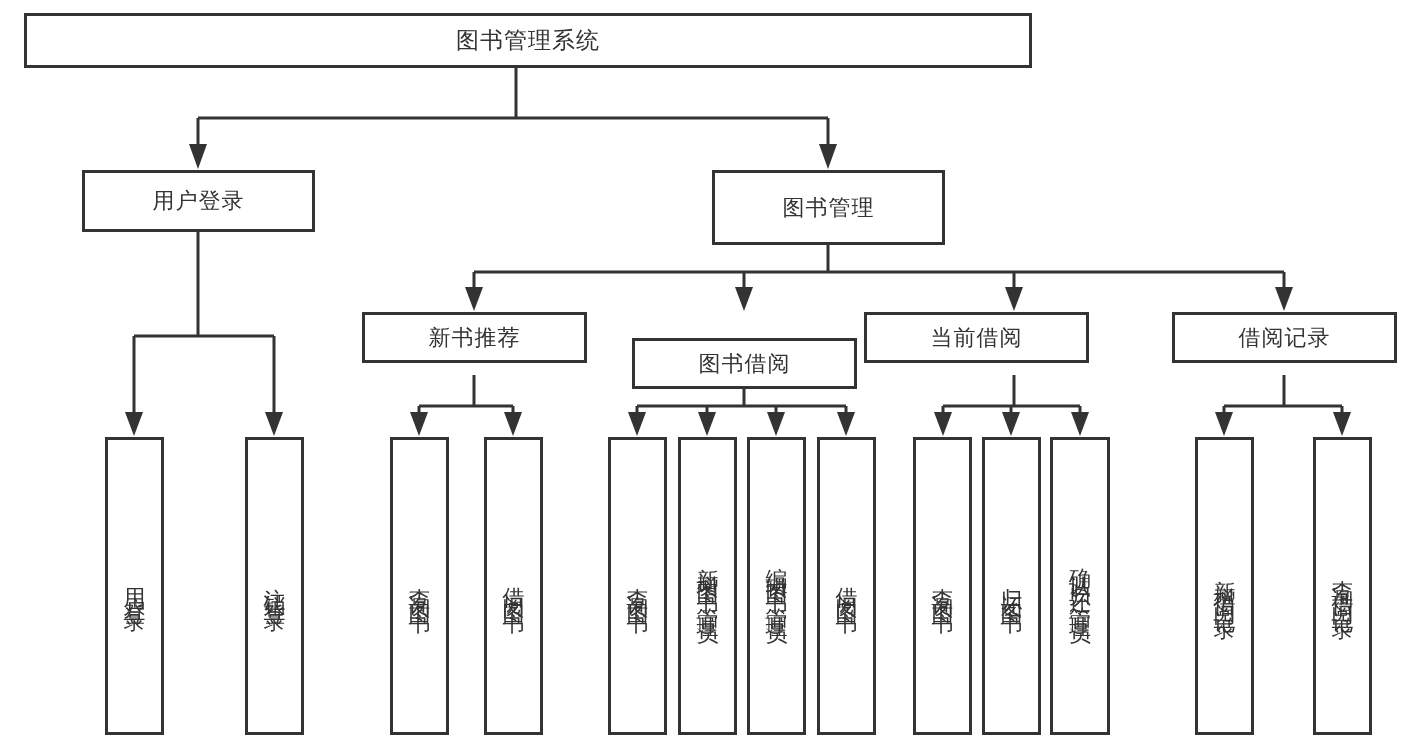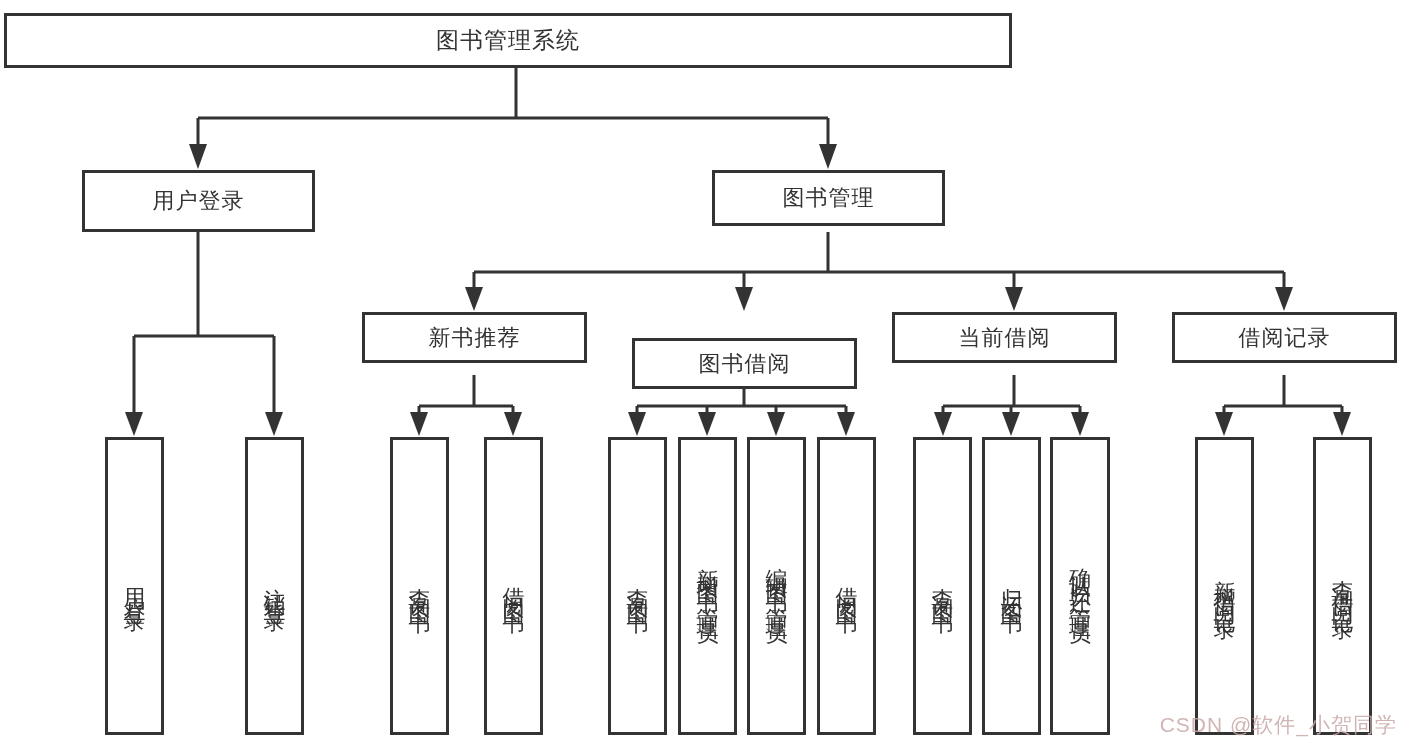--- a/index.html
+++ b/index.html
@@ -34,29 +34,29 @@
     color: var(--text);
     display: flex;
     align-items: center;
     justify-content: center;
     z-index: 2;
     font-size: 22px;
     letter-spacing: 1px;
   }
   .box .label { white-space: nowrap; }
   
-  #n-root   { left: 4px;  top: 13px;  width: 1008px; height: 55px; font-size: 23px; }
+  #n-root   { left: 24px;  top: 13px;  width: 1008px; height: 55px; font-size: 23px; }
   
   #n-ulogin { left: 82px;  top: 170px; width: 233px; height: 62px; }
-  #n-bmgmt  { left: 712px; top: 170px; width: 233px; height: 56px; }
+  #n-bmgmt  { left: 712px; top: 170px; width: 233px; height: 75px; }
   
   .row3 { top: 312px; height: 51px; width: 225px; }
   #n-nbrec  { left: 362px; }
   #n-bborr  { left: 632px; margin-top: 26px; }
-  #n-cborr  { left: 892px; }
+  #n-cborr  { left: 864px; }
   #n-brec   { left: 1172px; }
   
   .vbox { top: 437px; height: 298px; width: 59px; }
   .vbox .label {
     writing-mode: vertical-rl;
     line-height: 1;
     letter-spacing: 8px;
     font-size: 22px;
   }
   #l-ul-login   { left: 105px; }
@@ -189,15 +189,14 @@
   <div class="box vbox" id="l-cb-confirm">
     <span class="label">确认归还（管理员）</span>
   </div>
   <div class="box vbox" id="l-br-add">
     <span class="label">新增借阅记录</span>
   </div>
   <div class="box vbox" id="l-br-query">
     <span class="label">查询借阅记录</span>
   </div>
 
-  <div class="watermark">CSDN @软件_小贺同学</div>
 
 </div>
 
 </body></html>

